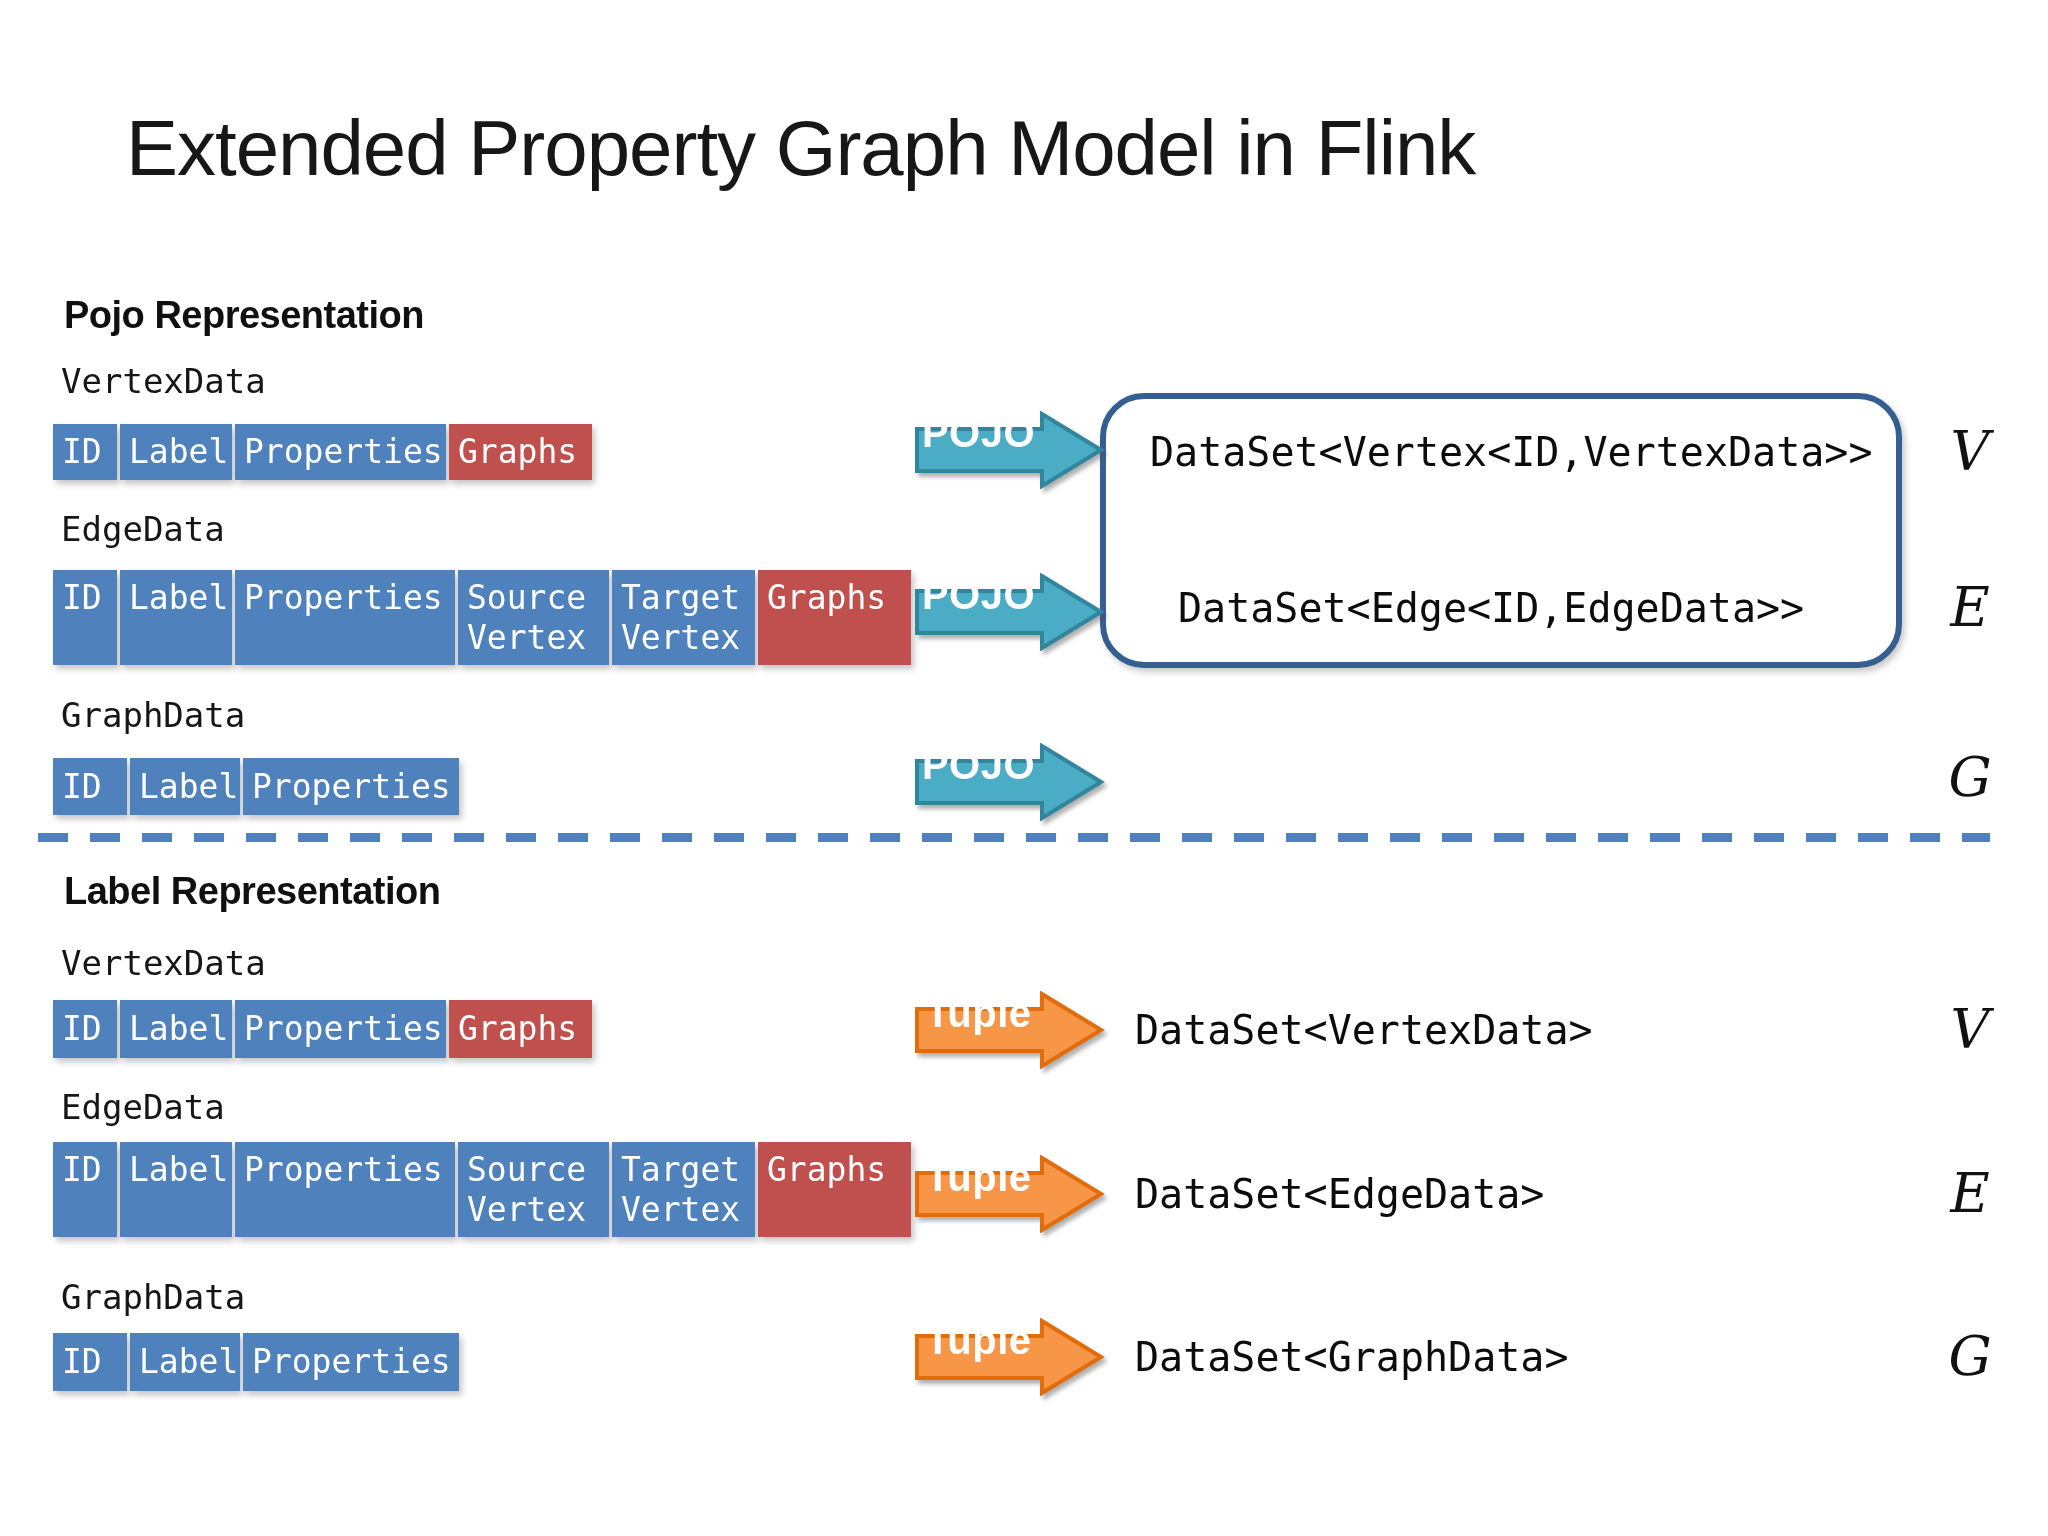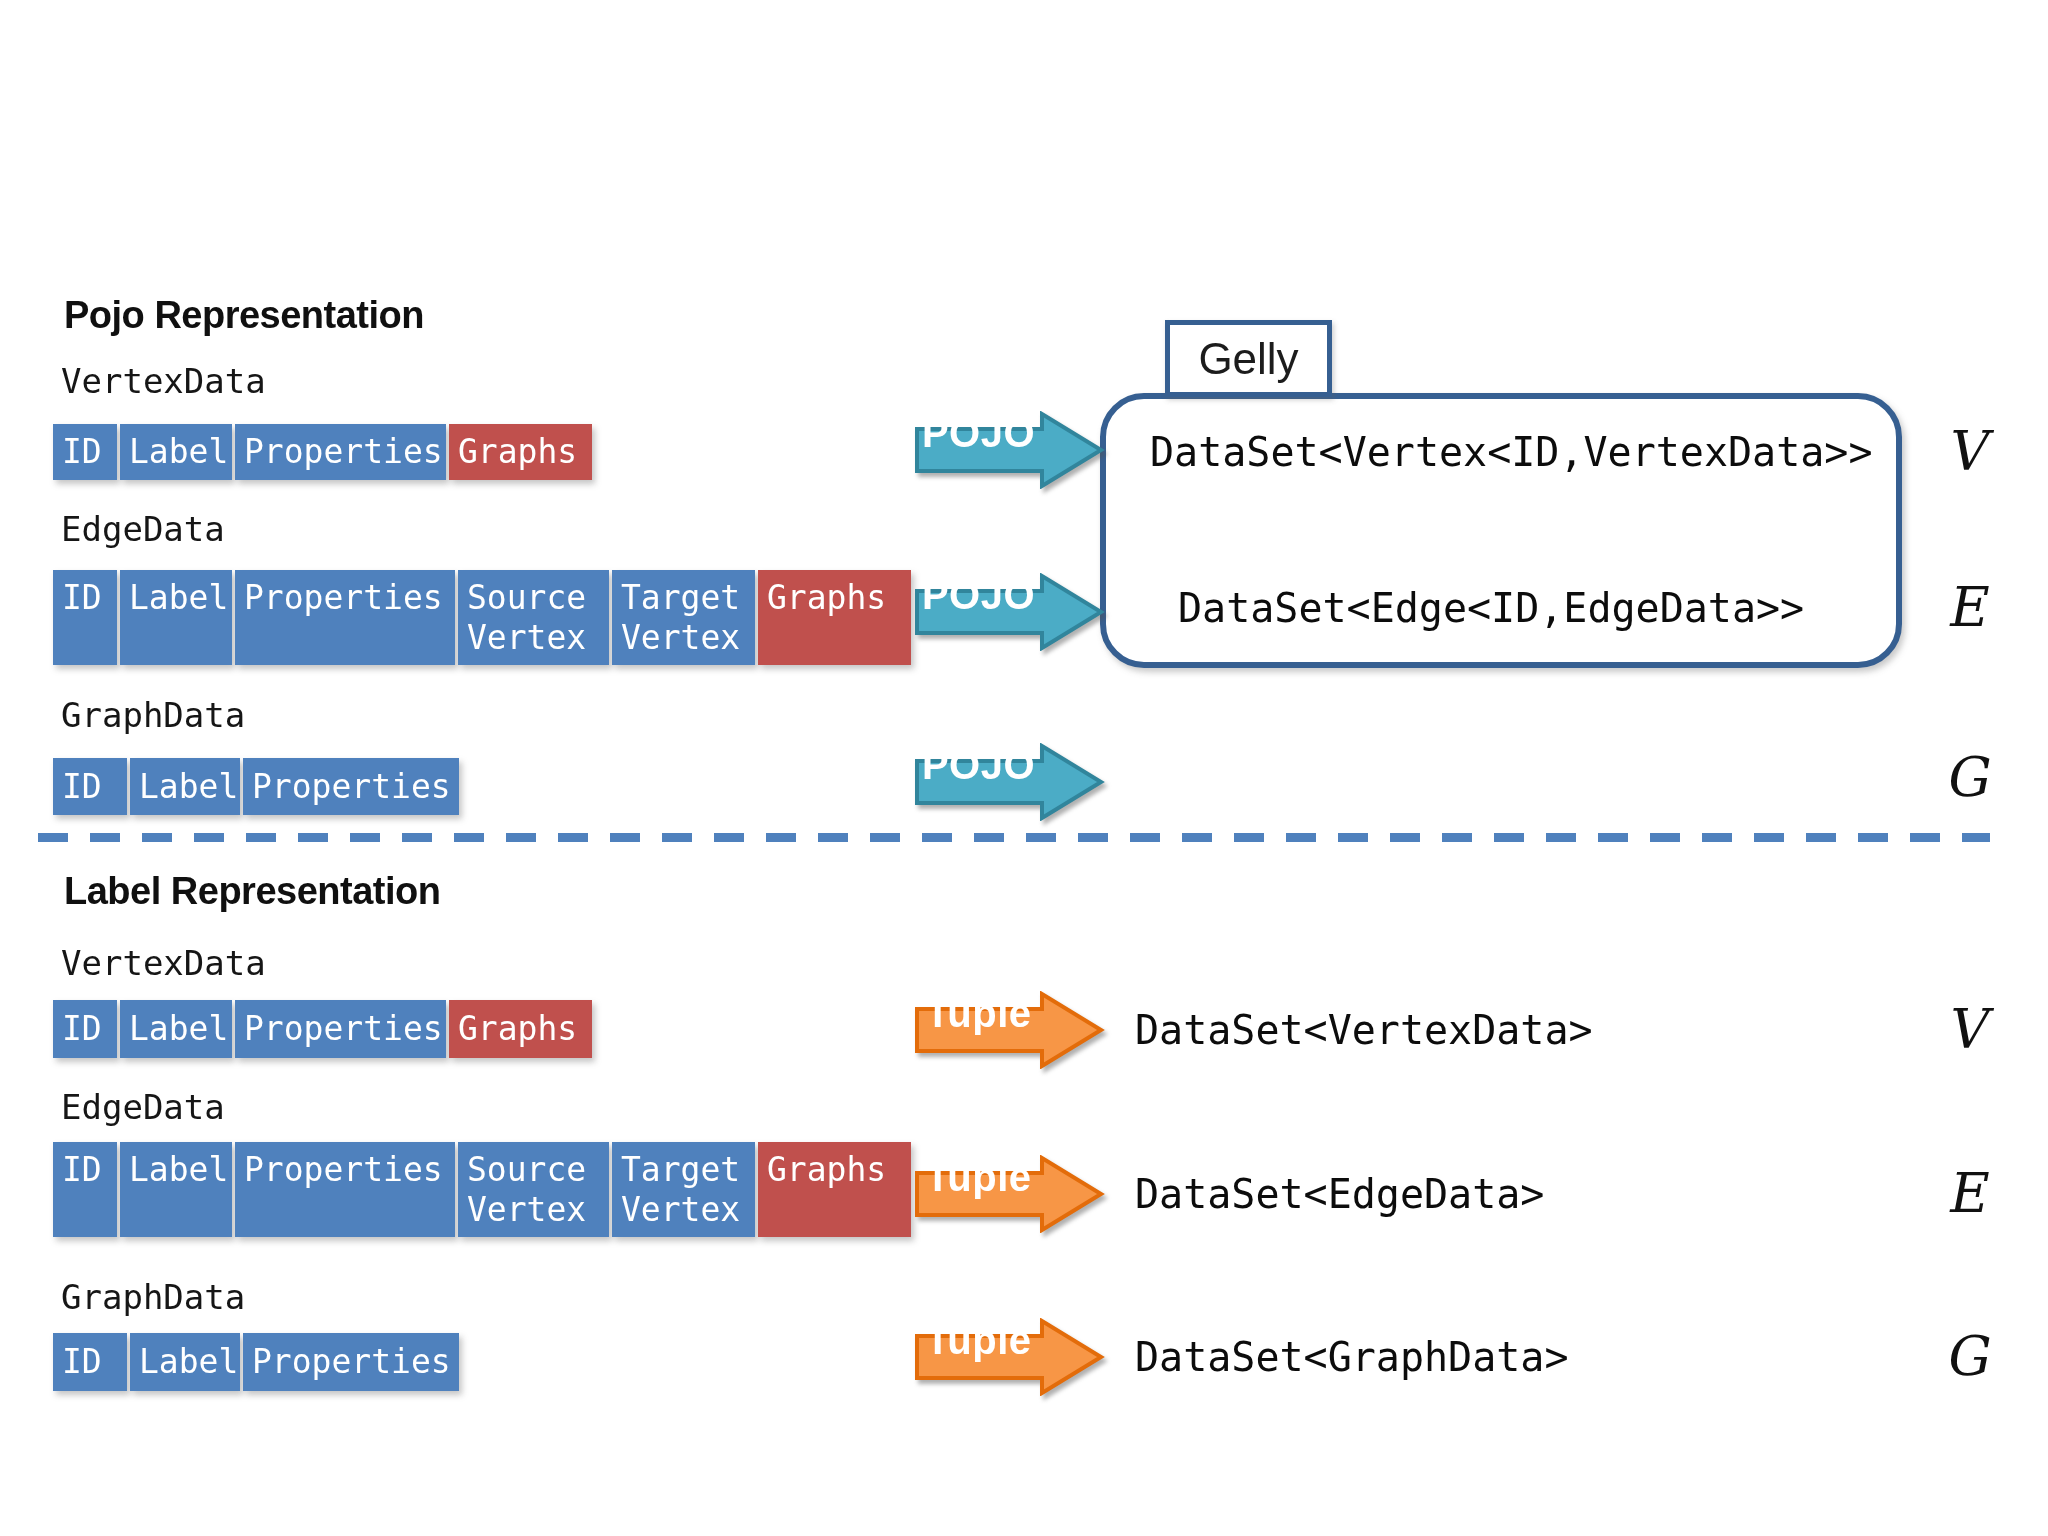--- a/index.html
+++ b/index.html
@@ -42,20 +42,21 @@
              width:60px;text-align:center;}
 
   .divider{left:38px;top:833px;width:1952px;height:9px;
            background:repeating-linear-gradient(90deg,#4F81BD 0 30px,transparent 30px 52px);}
 </style>
 </head>
 <body>
 
 <div id="slide">
 
+  <div class="abs title">Extended Property Graph Model in Flink</div>
 
   <div class="abs section-heading" style="top:292px;">Pojo Representation</div>
 
   <div class="abs struct-label" style="top:360px;">VertexData</div>
   <div class="dtable single" style="left:53px;top:424px;height:56px;">
     <div class="cell blue" style="width:64px;">ID</div>
     <div class="cell blue" style="width:112px;">Label</div>
     <div class="cell blue" style="width:211px;">Properties</div>
     <div class="cell red" style="width:143px;">Graphs</div>
   </div>
@@ -71,23 +72,20 @@
   </div>
 
   <div class="abs struct-label" style="top:694px;">GraphData</div>
   <div class="dtable single" style="left:53px;top:758px;height:57px;">
     <div class="cell blue" style="width:74px;">ID</div>
     <div class="cell blue" style="width:110px;">Label</div>
     <div class="cell blue" style="width:216px;">Properties</div>
   </div>
 
   <div class="abs gelly-rect"></div>
-  <div class="abs gelly-box">
-    <span>Gelly</span>
-  </div>
 
   <div class="arrow" style="left:915px;top:411px;">
     <svg width="190" height="78" viewBox="0 0 190 78">
       <polygon class="teal" points="2,18 127,18 127,3 186,39 127,75 127,60 2,60"></polygon>
     </svg>
     <span class="arrow-label">POJO</span>
   </div>
   <div class="arrow" style="left:915px;top:573px;">
     <svg width="190" height="78" viewBox="0 0 190 78">
       <polygon class="teal" points="2,18 127,18 127,3 186,39 127,75 127,60 2,60"></polygon>

